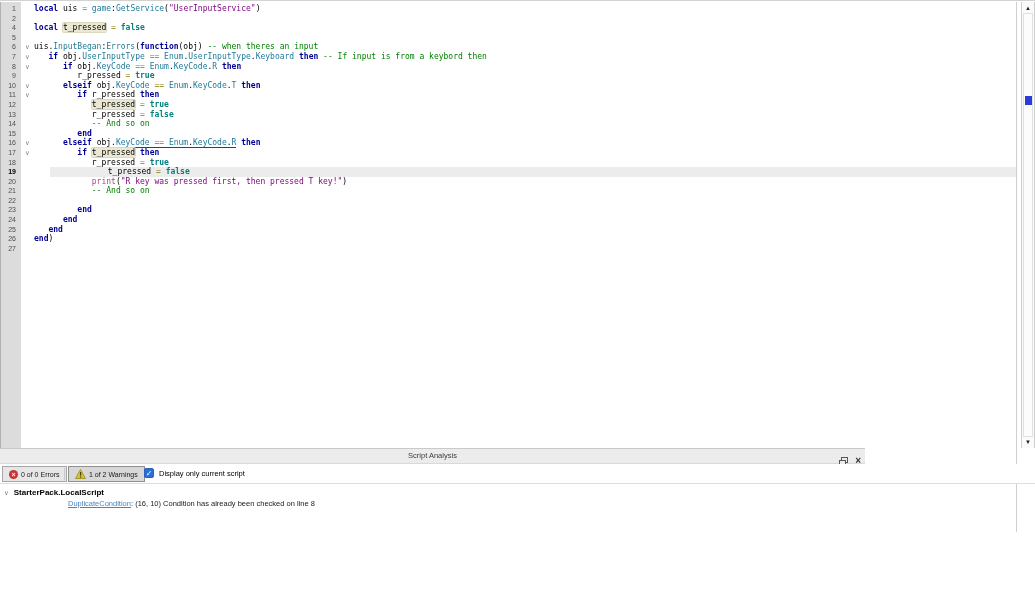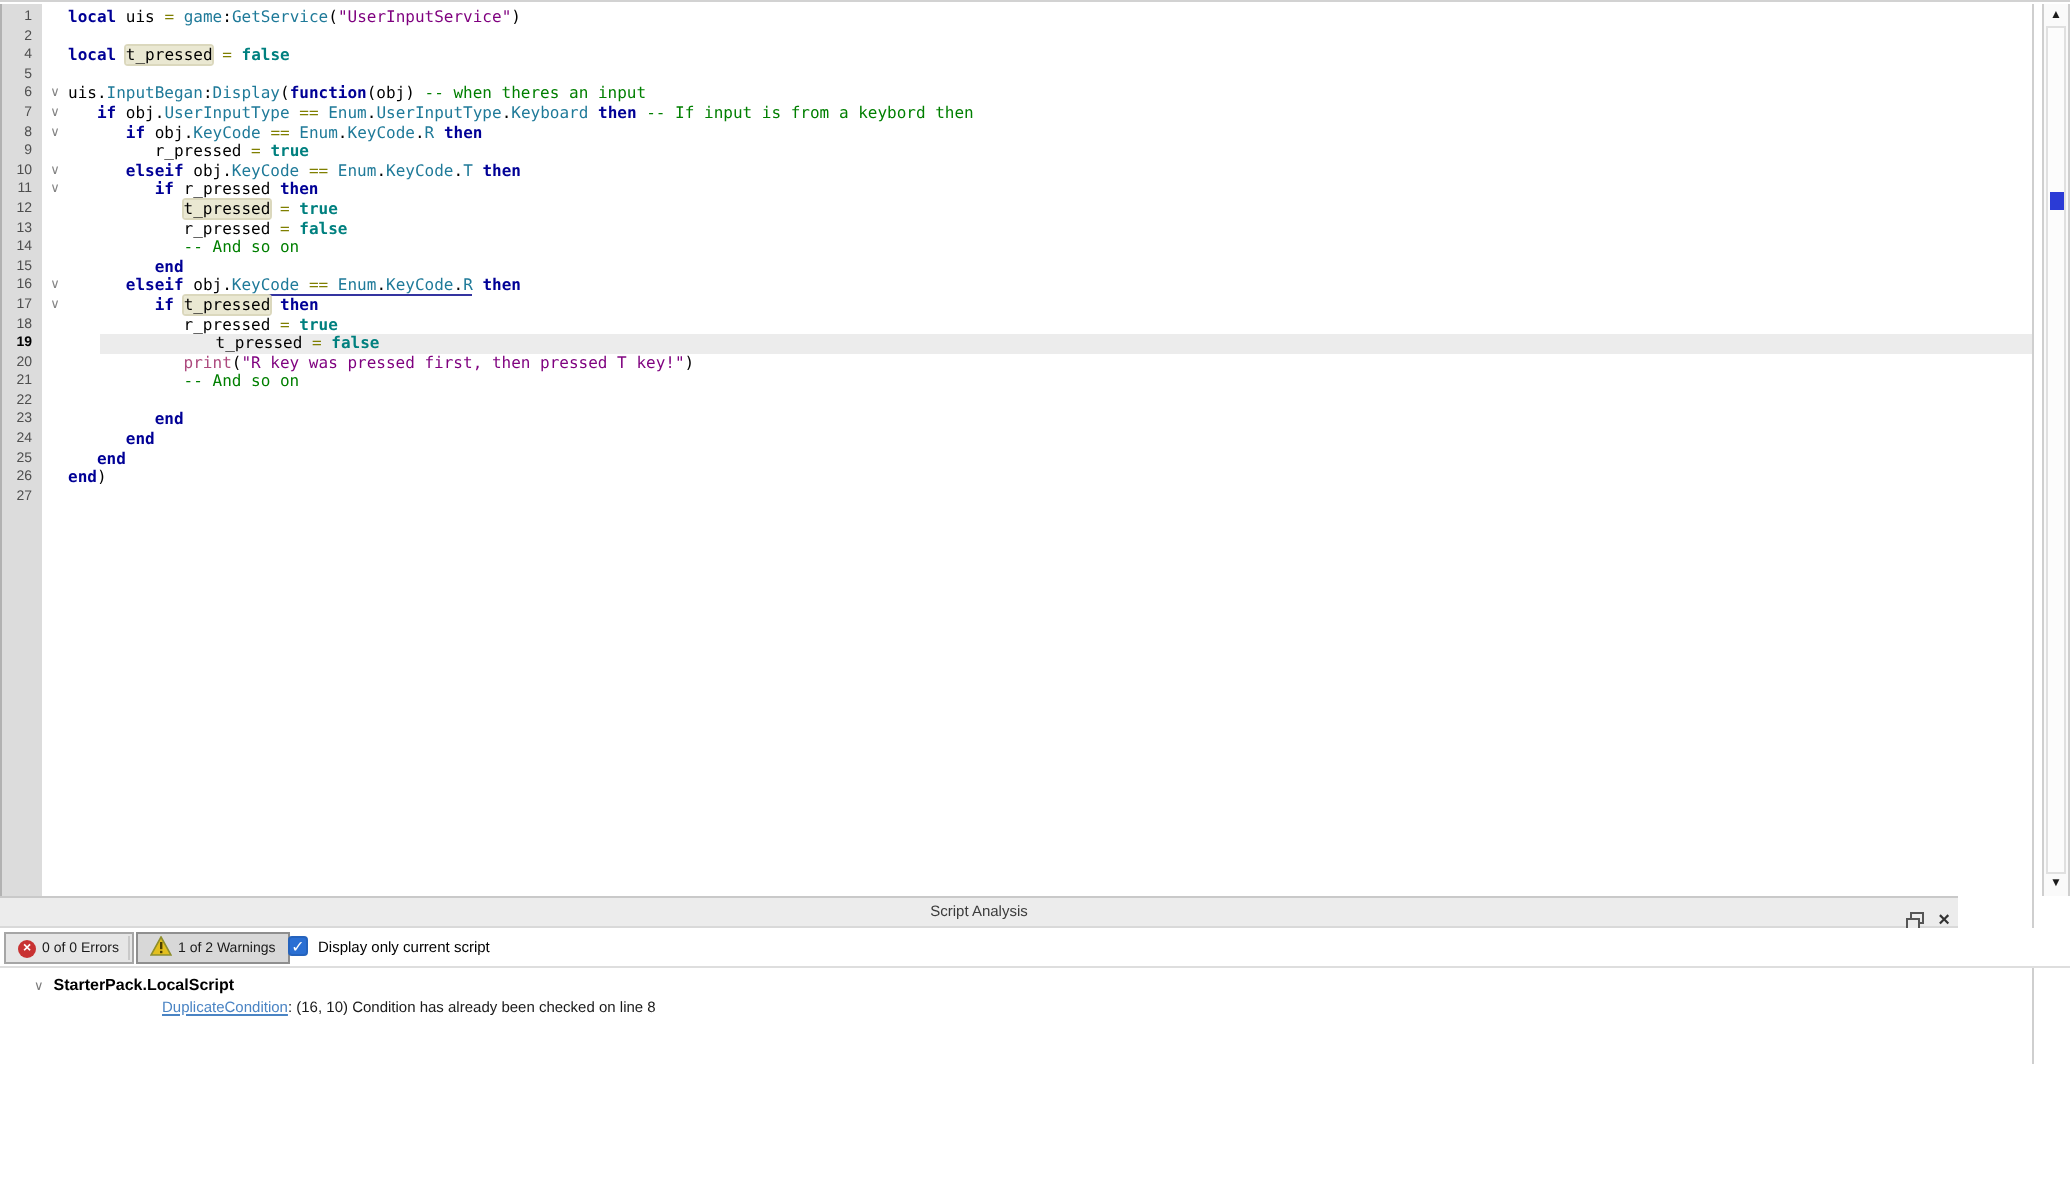--- a/index.html
+++ b/index.html
@@ -31,42 +31,42 @@
   .u{border-bottom:1px solid #3434a0;}
   .hl{background:#eae8d2;border-radius:1px;box-shadow:0 0 0 1px #dbd8bd;}
   
   #vscroll{position:absolute;left:1021px;top:1px;width:14px;height:446px;background:#fafafa;
            border-left:1px solid #cfcfcf;border-right:1px solid #cfcfcf;box-sizing:border-box;}
   .sb-arrow{position:absolute;left:0;width:100%;text-align:center;font-size:6px;color:#1b1b1b;line-height:8px;cursor:default;}
   #sb-up{top:2px;} #sb-down{bottom:2px;}
   #sb-thumb{position:absolute;left:1px;right:1px;top:11px;bottom:11px;background:#fcfcfc;border:1px solid #e0e0e0;}
   #sb-marker{position:absolute;left:3px;top:94px;width:7px;height:9px;background:#2b3bd6;}
   
-  #sa-title{position:absolute;left:0;top:447px;width:979px;height:16px;background:#ececec;
+  #sa-title{position:absolute;left:0;top:447px;width:865px;height:16px;background:#ececec;
             border-top:1px solid #c9c9c9;border-bottom:1px solid #d9d9d9;box-sizing:border-box;}
   #sa-title-text{position:absolute;left:0;right:0;top:0;text-align:center;font-size:7.5px;
             color:#3c3c3c;line-height:14px;}
   #sa-title-btns{position:absolute;right:4px;top:3px;display:flex;gap:7px;align-items:center;}
   #sa-close{font-size:10px;line-height:8px;color:#333;font-weight:bold;cursor:default;}
   #sa-toolbar{position:absolute;left:0;top:463px;width:1035px;height:20px;background:#fff;
             border-bottom:1px solid #dedede;box-sizing:border-box;}
   .tb-btn{position:absolute;top:2px;height:16px;display:flex;align-items:center;gap:3px;
             padding:0 6px;border:1px solid #a6a6a6;background:#e6e6e6;box-sizing:border-box;
             font-size:7px;color:#1a1a1a;white-space:nowrap;cursor:default;}
   #btn-errors{left:2px;}
   #btn-warnings{left:68px;background:#d8d8d8;border-color:#8f8f8f;}
   #tb-sep{position:absolute;left:64px;top:4px;height:12px;border-left:1px solid #c9c9c9;}
   .err-ic{width:9px;height:9px;border-radius:50%;background:#c83232;color:#fff;font-size:7px;
             line-height:9px;text-align:center;font-weight:bold;flex:none;}
   .warn-ic{flex:none;display:block;}
   #cb-wrap{position:absolute;left:144px;top:4px;display:flex;align-items:center;gap:5px;}
   #cb{width:10px;height:10px;background:#2a6fd3;border:1px solid #2563bd;border-radius:2px;
       color:#fff;font-size:8px;line-height:10px;text-align:center;box-sizing:border-box;cursor:default;}
   #cb-label{font-size:7.5px;color:#000;}
-  #sa-tree{position:absolute;left:13px;top:484px;width:902px;height:108px;background:#fff;text-decoration:underline;}
+  #sa-tree{position:absolute;left:0;top:484px;width:902px;height:108px;background:#fff;text-decoration:underline;}
   #tree-row1{position:absolute;left:4px;top:3px;display:flex;align-items:center;gap:5px;}
   #tree-chevron{font-size:6.5px;color:#7a7a7a;cursor:default;}
   #tree-script{font-size:8px;font-weight:bold;color:#000;}
   #tree-row2{position:absolute;left:28px;top:14px;font-size:7.5px;color:#1a1a1a;}
   #warn-link{color:#4a84c4;text-decoration:underline;cursor:pointer;padding-left:40px;}
 </style>
 </head>
 <body>
 
 <div id="app">
@@ -90,21 +90,21 @@
           <div class="code"><span class="tk-kw">local</span><span class="tk-pl"> </span><span class="tk-pl hl">t_pressed</span><span class="tk-pl"> </span><span class="tk-op">=</span><span class="tk-pl"> </span><span class="tk-bo">false</span></div>
         </div>
         <div class="row">
           <div class="ln">5</div>
           <div class="fold"></div>
           <div class="code"></div>
         </div>
         <div class="row">
           <div class="ln">6</div>
           <div class="fold">∨</div>
-          <div class="code"><span class="tk-pl">uis.</span><span class="tk-mb">InputBegan</span><span class="tk-pl">:</span><span class="tk-mb">Display</span><span class="tk-pl">(</span><span class="tk-kw">function</span><span class="tk-pl">(obj) </span><span class="tk-cm">-- when theres an input</span></div>
+          <div class="code"><span class="tk-pl">uis.</span><span class="tk-mb">InputBegan</span><span class="tk-pl">:</span><span class="tk-mb">Errors</span><span class="tk-pl">(</span><span class="tk-kw">function</span><span class="tk-pl">(obj) </span><span class="tk-cm">-- when theres an input</span></div>
         </div>
         <div class="row">
           <div class="ln">7</div>
           <div class="fold">∨</div>
           <div class="code"><span class="tk-pl">	</span><span class="tk-kw">if</span><span class="tk-pl"> obj.</span><span class="tk-mb">UserInputType</span><span class="tk-pl"> </span><span class="tk-op">==</span><span class="tk-pl"> </span><span class="tk-mb">Enum</span><span class="tk-pl">.</span><span class="tk-mb">UserInputType</span><span class="tk-pl">.</span><span class="tk-mb">Keyboard</span><span class="tk-pl"> </span><span class="tk-kw">then</span><span class="tk-pl"> </span><span class="tk-cm">-- If input is from a keybord then</span></div>
         </div>
         <div class="row">
           <div class="ln">8</div>
           <div class="fold">∨</div>
           <div class="code"><span class="tk-pl">		</span><span class="tk-kw">if</span><span class="tk-pl"> obj.</span><span class="tk-mb">KeyCode</span><span class="tk-pl"> </span><span class="tk-op">==</span><span class="tk-pl"> </span><span class="tk-mb">Enum</span><span class="tk-pl">.</span><span class="tk-mb">KeyCode</span><span class="tk-pl">.</span><span class="tk-mb">R</span><span class="tk-pl"> </span><span class="tk-kw">then</span></div>

